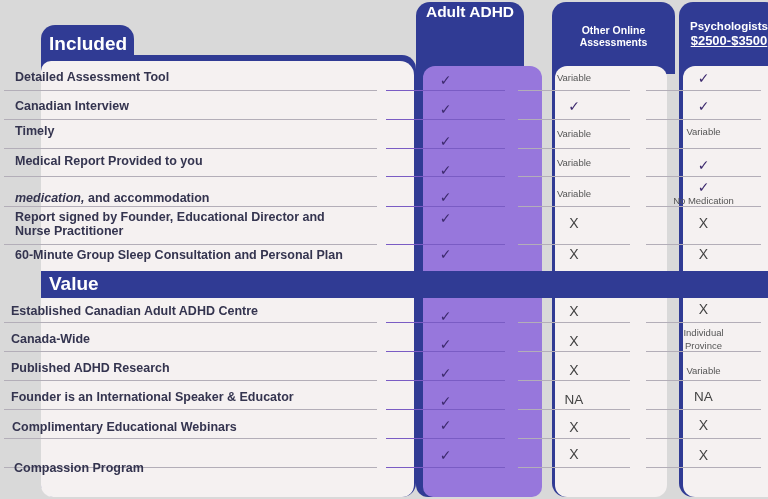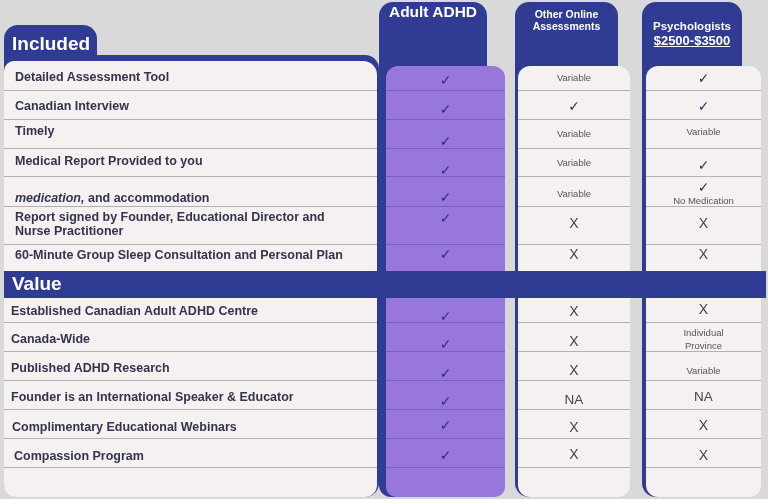--- a/index.html
+++ b/index.html
@@ -1,33 +1,33 @@
 <!DOCTYPE html>
 <html><head>
 <meta charset="utf-8">
 <style>
   * { box-sizing: border-box; margin: 0; padding: 0; }
   html, body { width: 768px; height: 499px; overflow: hidden; }
   body { background: #d9d9d9; font-family: "Liberation Sans", "DejaVu Sans", sans-serif; color: #33334d; position: relative; }
-  .abs { position: absolute; }
+  .abs { position: absolute; margin-left: 37px; }
 
   
   .included-tab { left: 4px; top: 25px; width: 93px; height: 50px; background: #303b94; border-radius: 14px 14px 0 0; }
   .included-tab span { position: absolute; left: 8px; top: 8px; color: #fff; font-weight: bold; font-size: 19px; }
 
   
   .left-frame { left: 4px; top: 55px; width: 375px; height: 442px; background: #303b94; border-radius: 0 14px 14px 14px; }
   .left-card { left: 4px; top: 61px; width: 373px; height: 436px; background: #f5f1f1; border-radius: 10px 14px 12px 12px; }
 
   
   .col-head { background: #303b94; border-radius: 14px 14px 0 0; color: #fff; font-weight: bold; text-align: center; }
   .col1-head { left: 379px; top: 2px; width: 108px; height: 72px; }
   .col1-head .l1 { font-size: 15.5px; line-height: 19px; display:block; }
   .col1-head .l3 { font-size: 19px; line-height: 22px; display:block; }
-  .col2-head { left: 515px; top: 2px; width: 103px; height: 72px; padding-top: 6px; }
+  .col2-head { left: 515px; top: 2px; width: 123px; height: 72px; padding-top: 22px; }
   .col2-head .s { font-size: 10.5px; line-height: 12px; display:block; }
   .col2-head .p { font-size: 13px; line-height: 16px; display:block; }
   .col3-head { left: 642px; top: 2px; width: 100px; height: 72px; padding-top: 18px; }
   .col3-head .s { font-size: 11.5px; line-height: 13px; display:block; }
   .col3-head .p { font-size: 13px; line-height: 16px; display:block;text-decoration:underline; }
 
   
   .col1-frame { left: 379px; top: 60px; width: 108px; height: 437px; background: #303b94; border-radius: 0 0 12px 12px; }
   .col1-body { left: 386px; top: 66px; width: 119px; height: 431px; background: #9777dc; border-radius: 12px 12px 10px 10px; }
   .col2-frame { left: 515px; top: 60px; width: 20px; height: 437px; background: #303b94; border-radius: 0 0 0 14px; }
@@ -217,17 +217,17 @@
   <span class="cell c2 v-na" style="top:3px">NA</span>
   <span class="cell c3 v-na" style="top:0px">NA</span>
 </div>
 <div class="row" style="top:419px">
   <span class="label" style="top:1px;left:12px">Complimentary Educational Webinars</span>
   <span class="cell c1 check" style="top:-2px">✓</span>
   <span class="cell c2 v-x" style="top:0px">X</span>
   <span class="cell c3 v-x" style="top:-2px">X</span>
 </div>
 <div class="row" style="top:448px">
-  <span class="label" style="top:1px;left:14px">Compassion Program</span>
+  <span class="label" style="top:13px;left:14px">Compassion Program</span>
   <span class="cell c1 check" style="top:-1px">✓</span>
   <span class="cell c2 v-x" style="top:-2px">X</span>
   <span class="cell c3 v-x" style="top:-1px">X</span>
 </div>
 
 </body></html>

